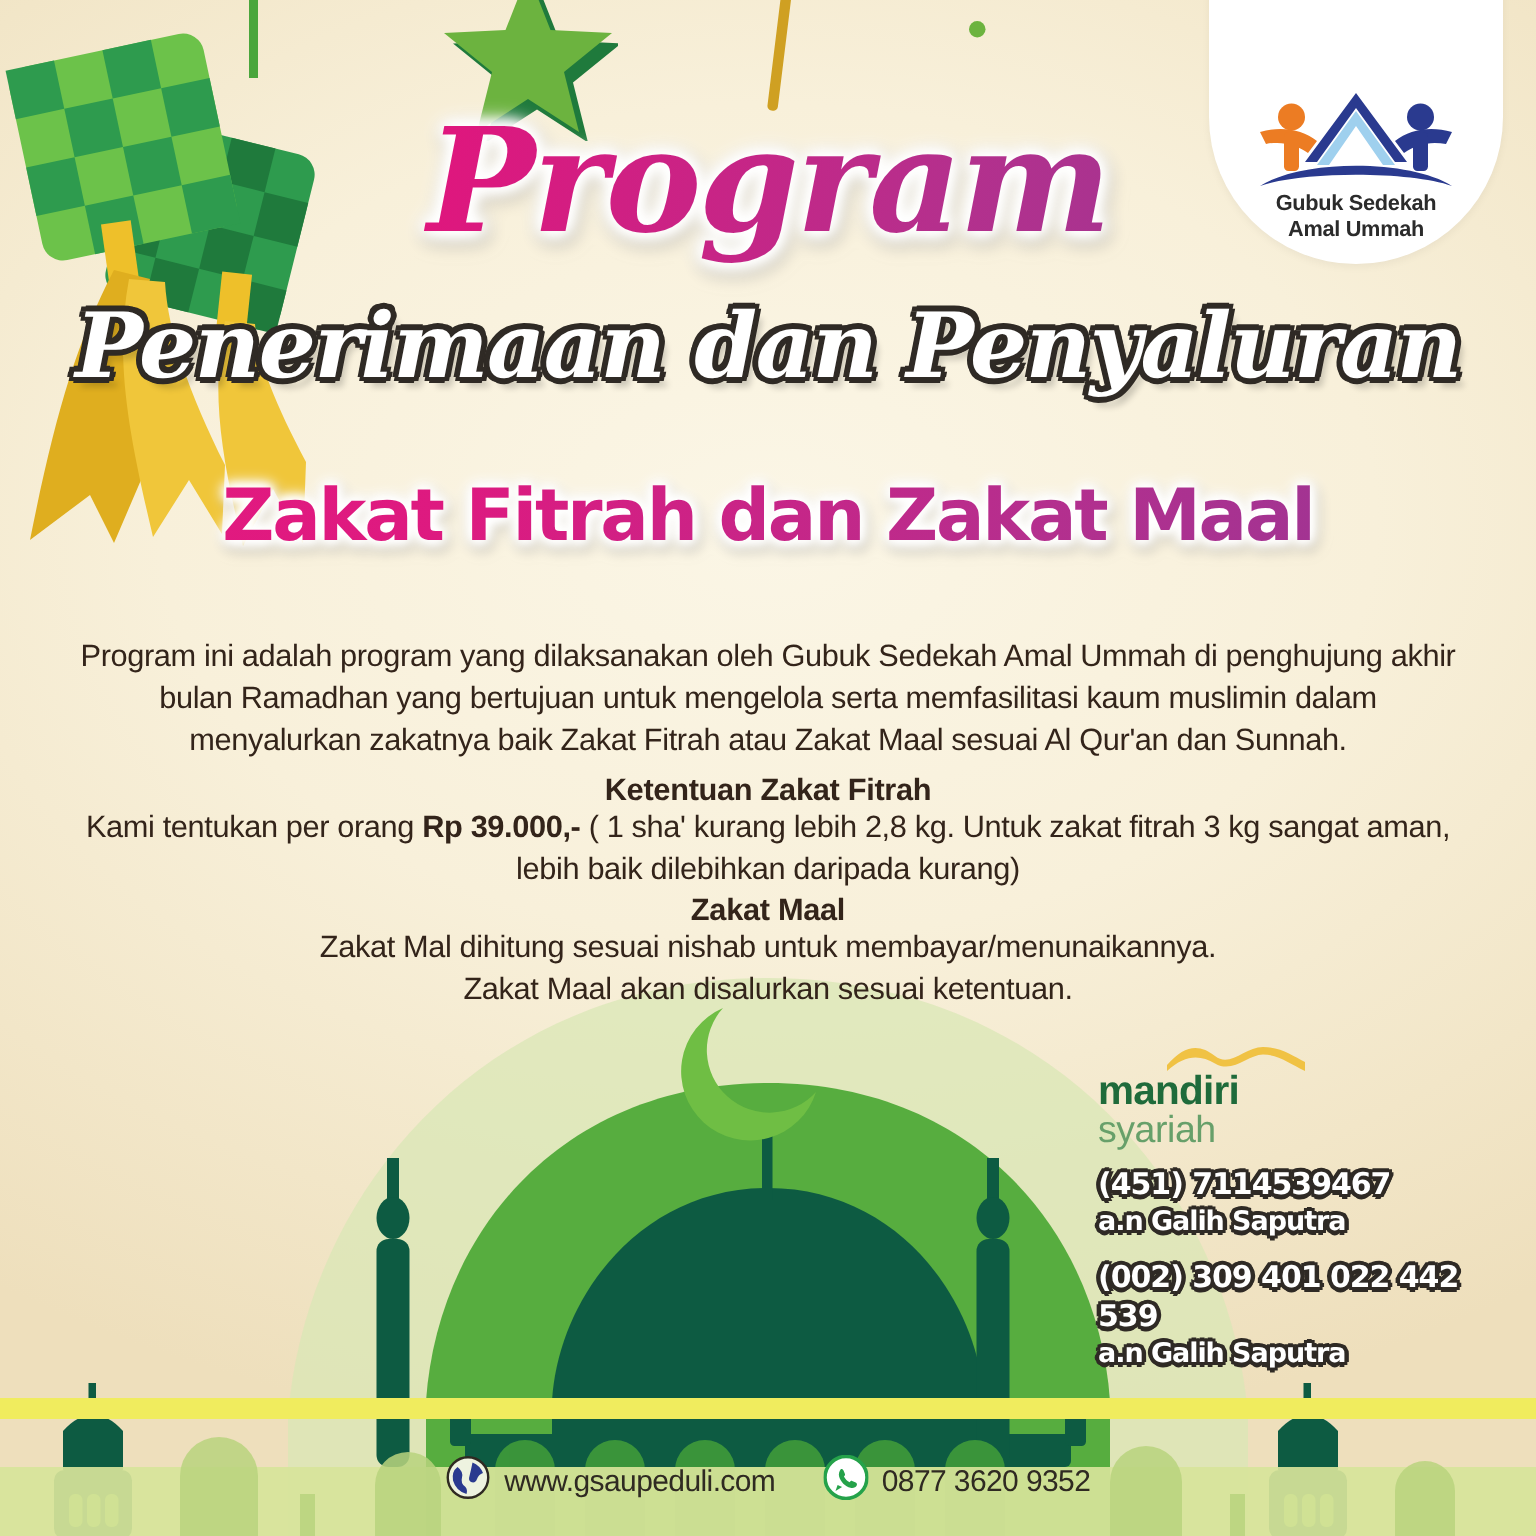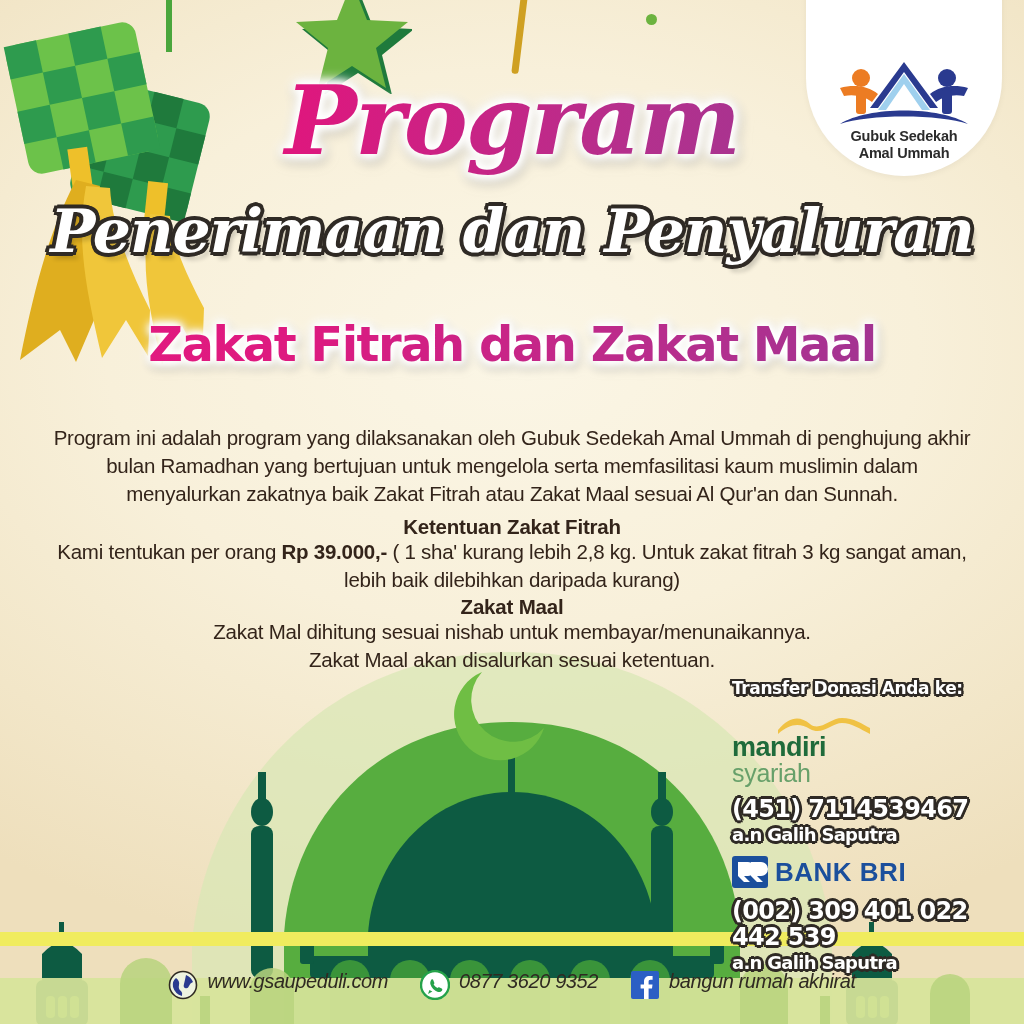--- a/index.html
+++ b/index.html
@@ -109,35 +109,35 @@
     font-size:17px; font-weight:bold; letter-spacing:-.4px;
     color:#fff;
     text-shadow:-2px -2px 0 #2f2a25,2px -2px 0 #2f2a25,-2px 2px 0 #2f2a25,2px 2px 0 #2f2a25,
                 0 -2.5px 0 #2f2a25,0 2.5px 0 #2f2a25,-2.5px 0 0 #2f2a25,2.5px 0 0 #2f2a25;
   }
   .mandiri-logo { margin-top:16px; }
   .mandiri-word { font-family:"Liberation Sans",sans-serif; font-size:27px; font-weight:bold; color:#1f6b3b; letter-spacing:-.5px; line-height:26px; }
   .syariah-word { font-family:"Liberation Sans",sans-serif; font-size:25px; color:#67a06a; letter-spacing:-.3px; line-height:26px; }
   .acct {
     font-family:"DejaVu Sans", sans-serif;
-    font-size:24px; font-weight:bold; letter-spacing:-.7px; line-height:26px;
+    font-size:20px; font-weight:bold; letter-spacing:-.7px; line-height:26px;
     color:#fff;
     text-shadow:-2px -2px 0 #2f2a25,2px -2px 0 #2f2a25,-2px 2px 0 #2f2a25,2px 2px 0 #2f2a25,
                 0 -3px 0 #2f2a25,0 3px 0 #2f2a25,-3px 0 0 #2f2a25,3px 0 0 #2f2a25;
   }
   .acct.small { font-size:18px; }
   .bri-row { display:flex; align-items:center; gap:7px; margin-top:8px; }
   .bri-word { font-family:"Liberation Sans",sans-serif; font-weight:bold; font-size:26px; color:#1b4f9c; letter-spacing:.5px; }
 
   
   #footer {
     position:absolute; left:0; bottom:0; width:1024px; height:78px;
     display:flex; align-items:center; justify-content:center; gap:0;
   }
-  .foot-item { display:flex; align-items:flex-start; gap:9px; padding:0 16px;font-style:italic; }
+  .foot-item { display:flex; align-items:flex-end; gap:9px; padding:0 16px; }
   .foot-label {
     font-family:"Liberation Sans", sans-serif;
     font-size:20px; color:#2f2a22; letter-spacing:-.4px;
   }
   .yellow-band { position:absolute; left:0; bottom:78px; width:1024px; height:14px; background:#f0ec5e; }
 </style>
 </head>
 <body>
 
 <div id="poster">
@@ -283,41 +283,32 @@
   <div class="body-block heading-bold" id="fitrah-h">Ketentuan Zakat Fitrah</div>
   <div class="body-block para" id="fitrah-p"><span>Kami tentukan per orang </span><b>Rp 39.000,-</b><span> ( 1 sha' kurang lebih 2,8 kg. Untuk zakat fitrah 3 kg sangat aman, lebih baik dilebihkan daripada kurang)</span></div>
 
   <div class="body-block heading-bold" id="maal-h">Zakat Maal</div>
   <div class="body-block para" id="maal-p">
     <div>Zakat Mal dihitung sesuai nishab untuk membayar/menunaikannya.</div>
     <div>Zakat Maal akan disalurkan sesuai ketentuan.</div>
   </div>
 
   <div id="bank">
-    <div class="bank-title">Transfer Donasi Anda ke:</div>
 
     <div class="mandiri-logo">
       <svg width="96" height="20" viewBox="0 0 96 20" style="display:block; margin-left:44px;">
         <path d="M2 16 C 14 2 24 2 34 10 C 44 18 54 4 66 4 C 78 4 86 10 94 14 L94 20 C 84 15 76 9 66 9 C 56 9 46 22 34 15 C 24 9 14 9 2 20 Z" fill="#f0c244"></path>
       </svg>
       <div class="mandiri-word">mandiri</div>
       <div class="syariah-word">syariah</div>
     </div>
 
     <div class="acct" style="margin-top:10px;">(451) 7114539467</div>
     <div class="acct small">a.n Galih Saputra</div>
 
-    <div class="bri-row">
-      <svg width="36" height="32" viewBox="0 0 36 32">
-        <rect x="0" y="0" width="36" height="32" rx="3" fill="#1b4f9c"></rect>
-        <path d="M6 6 h10 a7 7 0 0 1 0 14 h-4 l6 6 h-6 l-6 -6 Z" fill="#ffffff"></path>
-        <path d="M19 6 h10 a7 7 0 0 1 0 14 h-4 l6 6 h-6 l-6 -6 Z" fill="#ffffff"></path>
-      </svg>
-      <div class="bri-word">BANK BRI</div>
-    </div>
 
     <div class="acct" style="margin-top:10px;">(002) 309 401 022 442 539</div>
     <div class="acct small">a.n Galih Saputra</div>
   </div>
 
   <div id="footer">
 
     <div class="foot-item">
       <svg width="30" height="30" viewBox="0 0 30 30">
         <circle cx="15" cy="15" r="13.5" fill="#eef3e0" stroke="#2f2a22" stroke-width="1.6"></circle>
@@ -330,23 +321,16 @@
 
     <div class="foot-item">
       <svg width="30" height="30" viewBox="0 0 30 30">
         <circle cx="15" cy="15" r="14" fill="#ffffff" stroke="#25a24a" stroke-width="2.4"></circle>
         <path d="M11.5 9.5 c1 -0.4 1.6 0.2 2 1.2 l0.8 2 c0.3 0.7 -0.2 1.2 -0.7 1.6 c0.9 1.8 2.2 3 3.9 3.8 c0.4 -0.5 0.9 -1.1 1.6 -0.8 l2 0.9 c1 0.4 1.5 1 1.1 2 c-0.6 1.5 -2.4 2.2 -4.2 1.7 c-3.6 -1 -6.6 -4 -7.6 -7.6 c-0.5 -1.8 0.2 -3.6 1.1 -4.8 Z" fill="#25a24a"></path>
         <path d="M8 24 l1.4 -4 l3 1.4 Z" fill="#25a24a"></path>
       </svg>
       <div class="foot-label">0877 3620 9352</div>
     </div>
 
-    <div class="foot-item">
-      <svg width="30" height="30" viewBox="0 0 30 30">
-        <rect x="1" y="1" width="28" height="28" rx="2" fill="#2b5fc4"></rect>
-        <path d="M18.6 29 V18.6 h3.4 l0.5 -4.2 h-3.9 v-2.6 c0 -1.2 0.3 -2 2 -2 h2 V6.1 c-0.4 -0.1 -1.7 -0.2 -3.2 -0.2 c-3.2 0 -5.4 2 -5.4 5.5 v3 h-3.4 v4.2 h3.4 V29 Z" fill="#ffffff"></path>
-      </svg>
-      <div class="foot-label">bangun rumah akhirat</div>
-    </div>
 
   </div>
 
 </div>
 
 </body></html>

